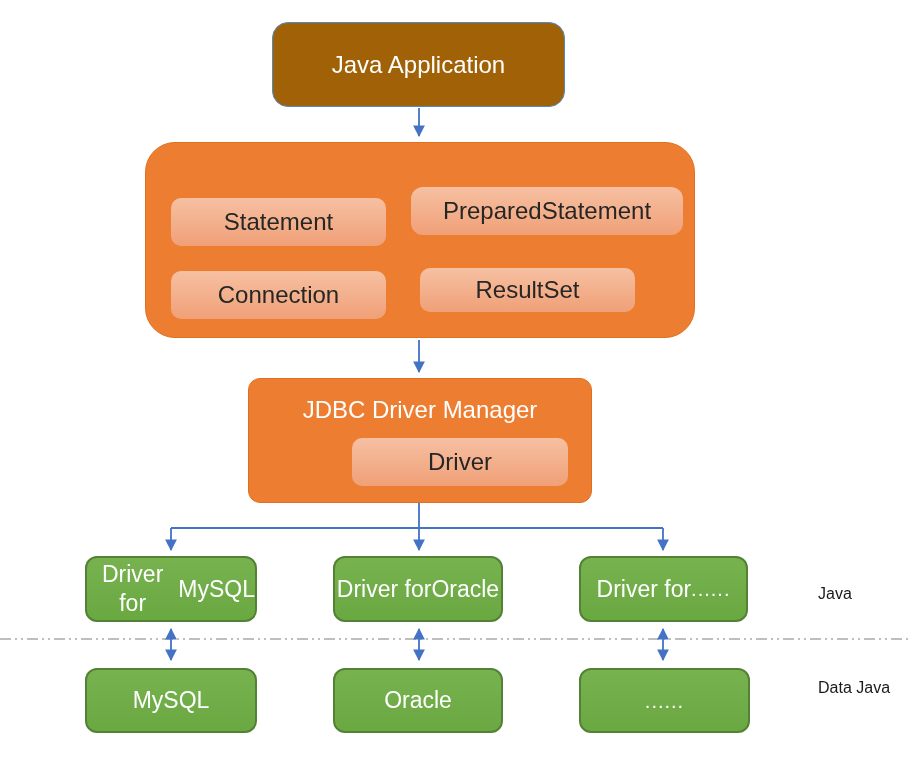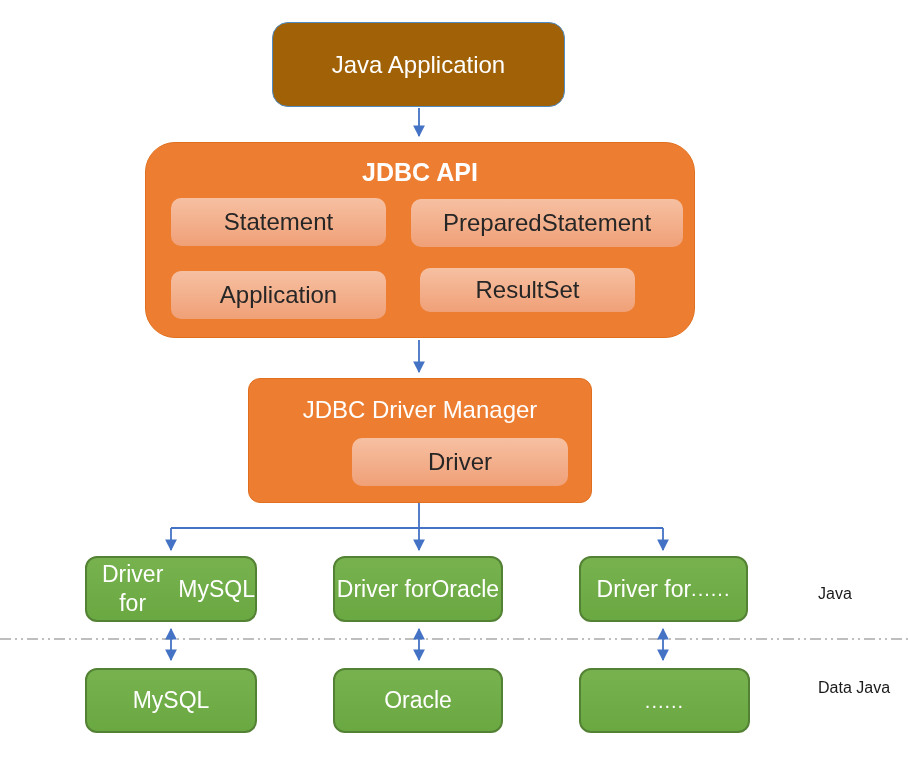--- a/index.html
+++ b/index.html
@@ -115,24 +115,23 @@
     <path d="M171,629 V660" stroke="#4472C4" stroke-width="1.8" fill="none" marker-start="url(#ah)" marker-end="url(#ah)"></path>
     <path d="M419,629 V660" stroke="#4472C4" stroke-width="1.8" fill="none" marker-start="url(#ah)" marker-end="url(#ah)"></path>
     <path d="M663,629 V660" stroke="#4472C4" stroke-width="1.8" fill="none" marker-start="url(#ah)" marker-end="url(#ah)"></path>
   </svg>
 
   <div class="node blue-node" style="left:272px; top:22px; width:293px; height:85px;">
     <span>Java Application</span>
   </div>
 
   <div class="node orange-container" style="left:145px; top:142px; width:550px; height:196px; border-radius:30px;">
-    <div class="container-title api-title">JDBC API</div>
     <div class="sub-node" style="left:25px; top:55px; width:215px; height:48px;">Statement</div>
-    <div class="sub-node" style="left:265px; top:56px; width:272px; height:48px;">PreparedStatement</div>
-    <div class="sub-node" style="left:25px; top:128px; width:215px; height:48px;">Application</div>
+    <div class="sub-node" style="left:265px; top:44px; width:272px; height:48px;border-radius:12px;">PreparedStatement</div>
+    <div class="sub-node" style="left:25px; top:128px; width:215px; height:48px;">Connection</div>
     <div class="sub-node" style="left:274px; top:125px; width:215px; height:44px;">ResultSet</div>
   </div>
 
   <div class="node orange-container" style="left:248px; top:378px; width:344px; height:125px; border-radius:12px;">
     <div class="container-title dm-title">JDBC Driver Manager</div>
     <div class="sub-node" style="left:64px; top:59px; width:216px; height:48px;margin-left:39px;">Driver</div>
   </div>
 
   <div class="node green-node" style="left:85px; top:556px; width:172px; height:66px;">
     <span>Driver for</span>

